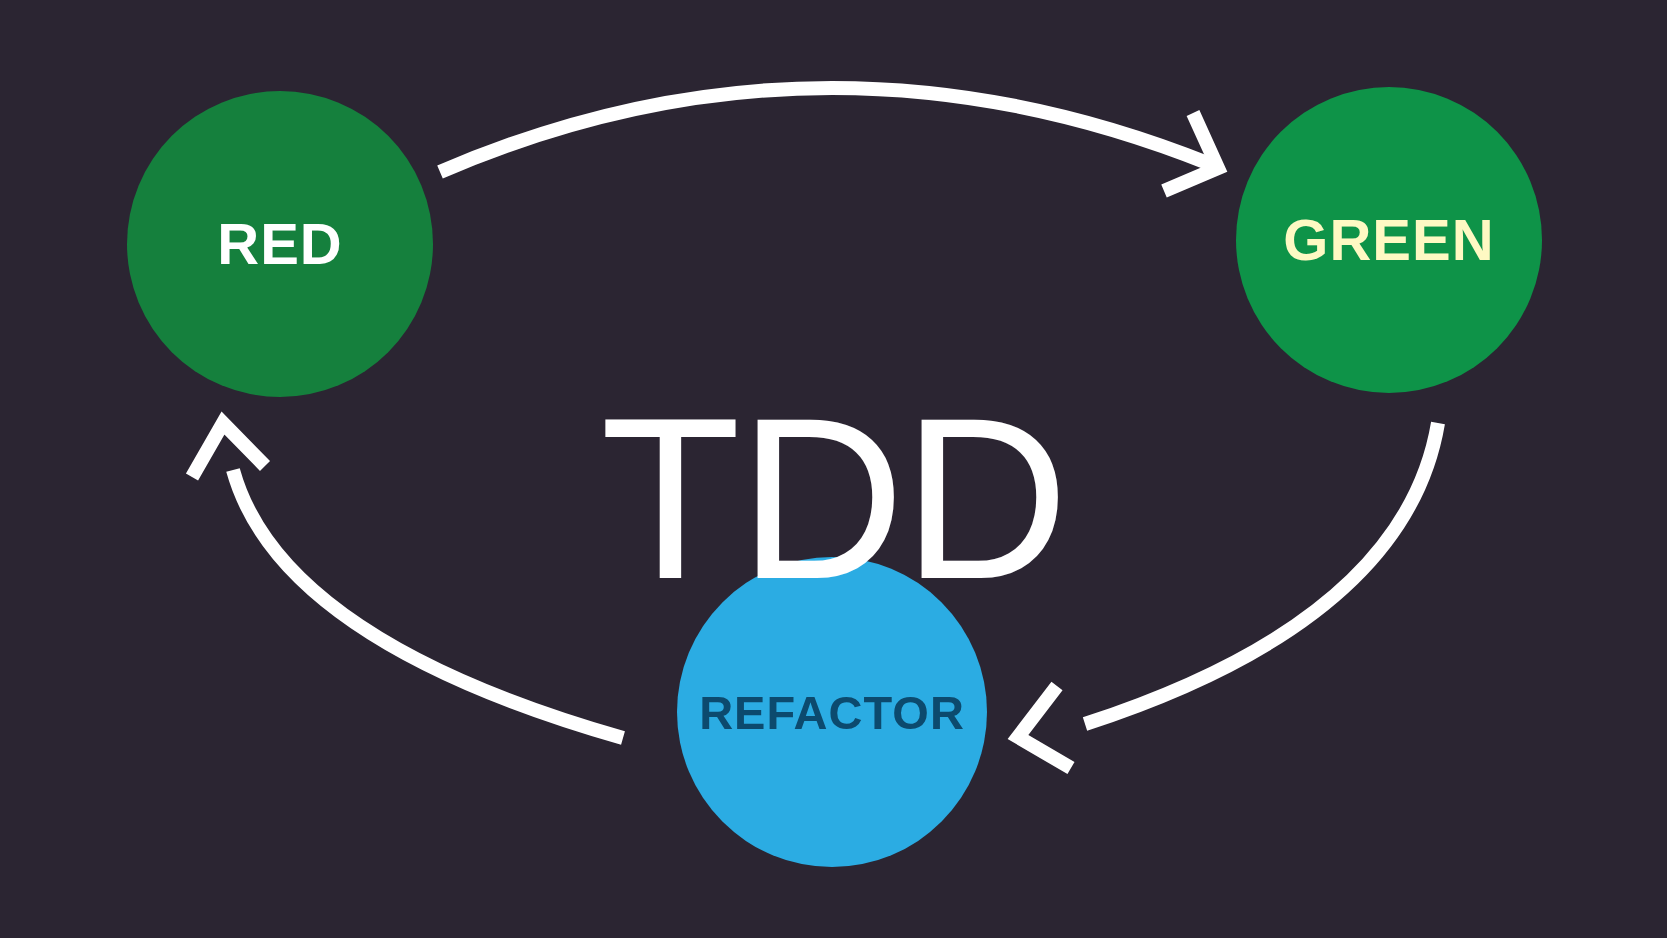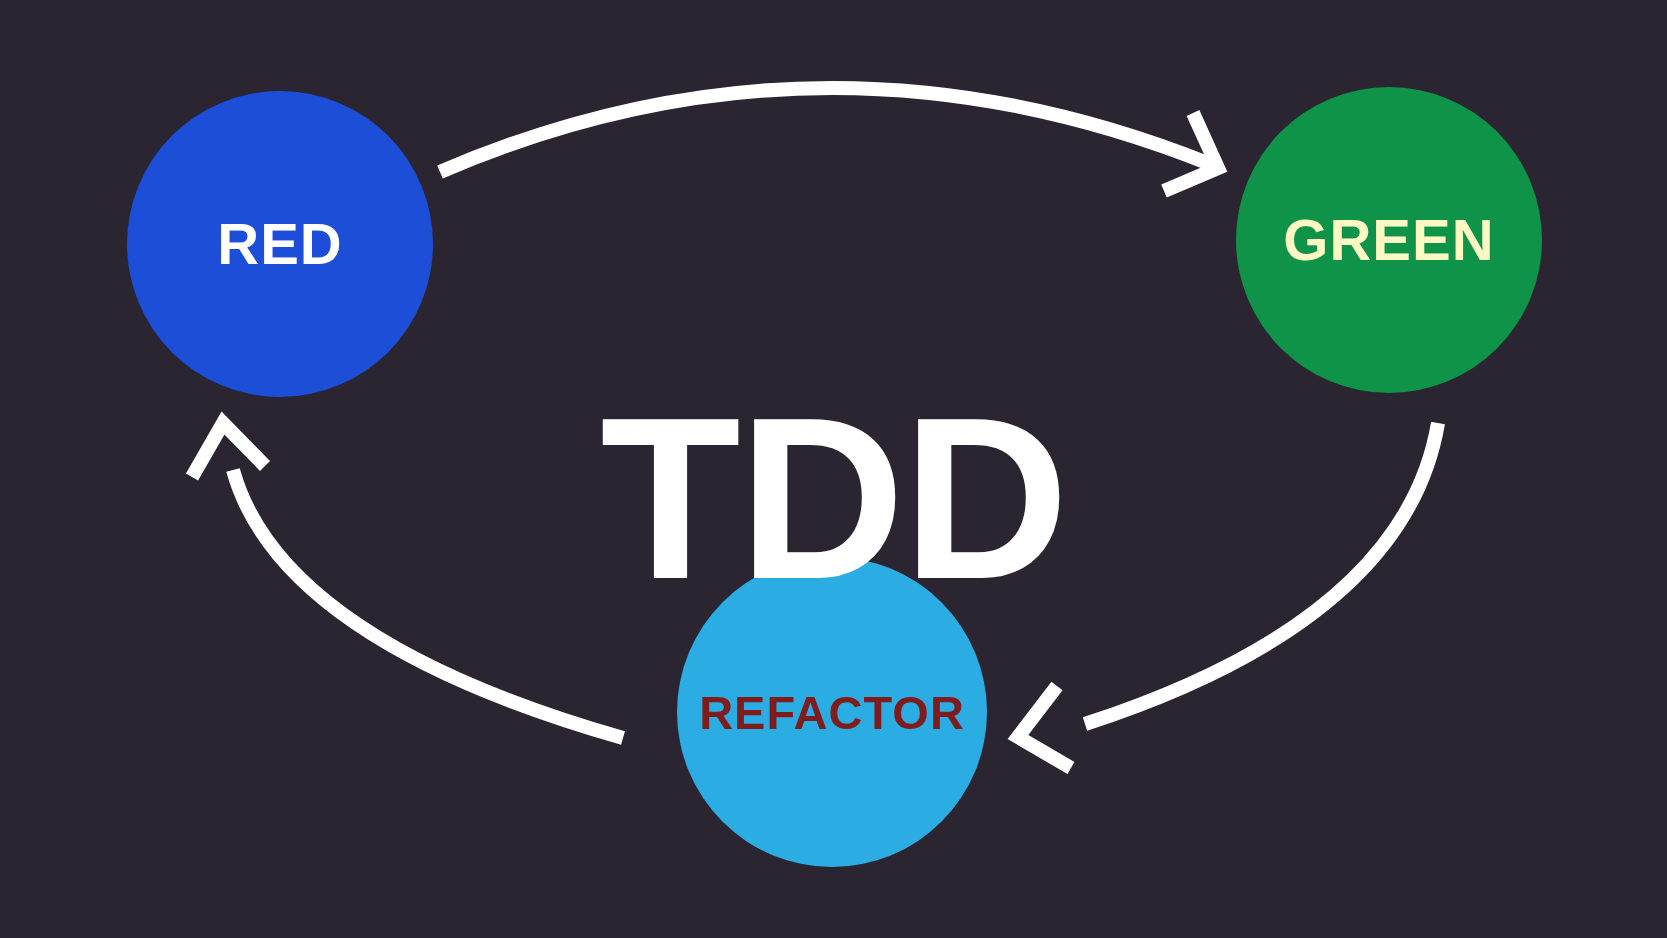--- a/index.html
+++ b/index.html
@@ -57,21 +57,21 @@
   }
   .node-refactor .node-label { font-size: 47px; }
   .diagram-title {
     position: absolute;
     left: 0;
     right: 0;
     top: 230px;
     text-align: center;
     font-size: 230px;
     line-height: 230px;
-    font-weight: bold;
+    font-weight: normal;
     letter-spacing: -2px;
     user-select: none;
   }
 </style>
 </head>
 <body>
 
 <div class="diagram" style="background-color: rgb(43, 37, 50);">
 
   <svg class="arrows-layer" viewBox="0 0 1667 938" xmlns="http://www.w3.org/2000/svg">
@@ -87,27 +87,27 @@
         <polyline points="1057,686 1018,737 1071,768"></polyline>
       </g>
 
       <g>
         <path d="M 623 738 Q 280 640 233 470"></path>
         <polyline points="192,477 223,423 265,466"></polyline>
       </g>
     </g>
   </svg>
 
-  <div class="node node-red" style="background-color: #1d4ed8;">
+  <div class="node node-red" style="background-color: #15803d;">
     <span class="node-label" style="color: rgb(255, 255, 255);">RED</span>
   </div>
 
   <div class="node node-green" style="background-color: rgb(14, 147, 72);">
     <span class="node-label" style="color: #fef9c3;">GREEN</span>
   </div>
 
   <div class="node node-refactor" style="background-color: rgb(43, 172, 227);">
-    <span class="node-label" style="color: #7f1d1d;">REFACTOR</span>
+    <span class="node-label" style="color: #0c4a6e;">REFACTOR</span>
   </div>
 
   <h1 class="diagram-title" style="color: rgb(255, 255, 255);">TDD</h1>
 
 </div>
 
 </body></html>

